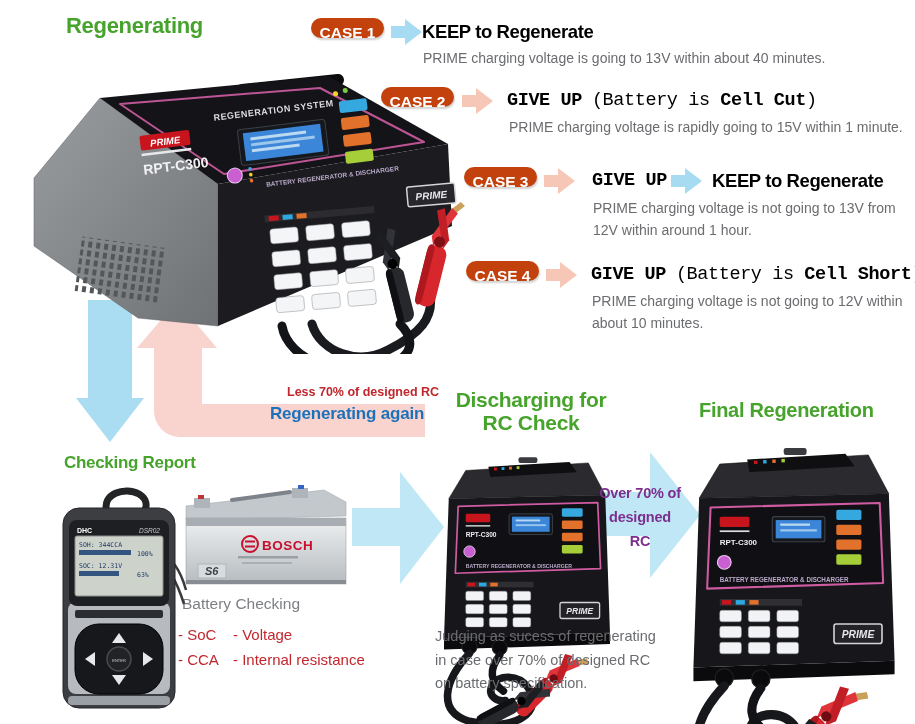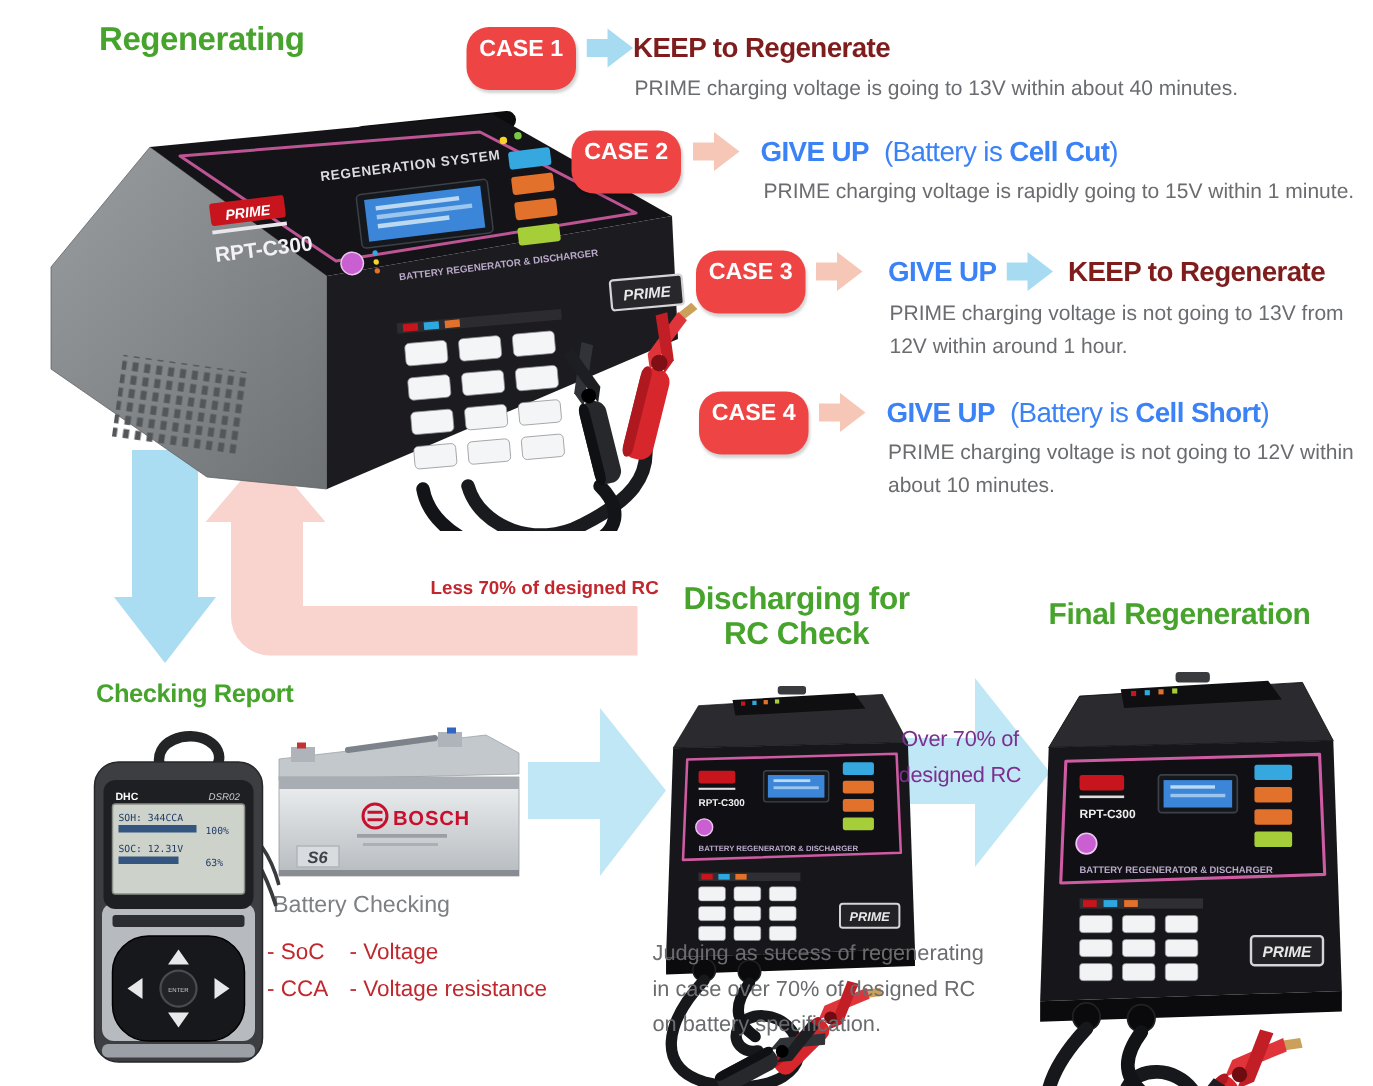--- a/index.html
+++ b/index.html
@@ -1,43 +1,43 @@
 <!DOCTYPE html>
 <html><head>
 <meta charset="utf-8">
 <style>
   html,body{margin:0;padding:0;background:#fff;font-family:"Liberation Sans",sans-serif;}
   .canvas{position:relative;width:915px;height:724px;background:#fff;overflow:hidden;}
   .abs{position:absolute;}
   svg.abs{display:block;}
   
   .green-title{color:#46a32b;font-weight:bold;letter-spacing:-0.3px;white-space:nowrap;}
-  .pill{background:#ef4444;color:#fff;font-weight:bold;font-size:15.5px;width:73px;height:42px;
+  .pill{background:#c2410c;color:#fff;font-weight:bold;font-size:15.5px;width:73px;height:20px;
         line-height:29px;text-align:center;border-radius:15px;box-shadow:1px 2px 2px rgba(0,0,0,.18);z-index:5;}
   .head{font-weight:bold;font-size:18.5px;letter-spacing:-0.4px;white-space:nowrap;z-index:5;}
-  .blue{color:#7f1d1d;}
-  .red{color:#3b82f6;}
+  .blue{color:#000000;}
+  .red{color:#000000;font-family:Liberation Mono, monospace;}
   .note{font-weight:normal;}
   .note b{font-weight:bold;}
   .sp{display:inline-block;width:10px;}
   .desc{font-size:14px;color:#6b6c6f;line-height:22px;white-space:nowrap;z-index:5;}
   .z1{z-index:1;} .z2{z-index:2;} .z3{z-index:3;} .z5{z-index:5;}
   
   .t-regenerating{left:66px;top:13px;font-size:22px;}
   .c1-pill{left:311px;top:18px;} .c1-arrow{left:391px;top:17px;} .c1-result{left:422px;top:21px;} .c1-desc{left:423px;top:47px;}
   .c2-pill{left:381px;top:87px;} .c2-arrow{left:462px;top:86px;} .c2-result{left:507px;top:90px;} .c2-desc{left:509px;top:116px;}
   .c3-pill{left:464px;top:167px;} .c3-arrow{left:544px;top:166px;} .c3-result{left:592px;top:170px;}
   .c3-arrow2{left:671px;top:166px;} .c3-result2{left:712px;top:170px;} .c3-desc{left:593px;top:197px;}
   .c4-pill{left:466px;top:261px;} .c4-arrow{left:546px;top:260px;} .c4-result{left:591px;top:264px;text-align:right;} .c4-desc{left:592px;top:290px;}
   .t-less{left:287px;top:385px;font-size:12.5px;font-weight:bold;color:#c1272d;white-space:nowrap;z-index:4;}
   .t-again{left:270px;top:404px;font-size:17px;font-weight:bold;color:#1b72bb;letter-spacing:-0.2px;white-space:nowrap;z-index:4;}
   .t-checking{left:64px;top:453px;font-size:17px;}
   .t-discharging{left:450px;top:388px;width:162px;text-align:center;font-size:21px;line-height:23px;}
   .t-final{left:699px;top:399px;font-size:20px;}
-  .t-over{left:598px;top:481px;width:84px;text-align:center;font-size:14.5px;font-weight:normal;
+  .t-over{left:598px;top:481px;width:84px;text-align:center;font-size:14.5px;font-weight:bold;
           color:#7c2f8f;line-height:24px;letter-spacing:-0.2px;z-index:4;}
   .t-battchk{left:182px;top:595px;font-size:15.5px;color:#7d7f82;white-space:nowrap;}
   .redlist{font-size:15px;color:#c1272d;white-space:nowrap;z-index:4;}
   .t-soc{left:178px;top:626px;} .t-volt{left:233px;top:626px;}
   .t-cca{left:178px;top:651px;} .t-ir{left:233px;top:651px;}
   .t-judging{left:435px;top:625px;font-size:14.5px;color:#6b6c6f;line-height:23.5px;white-space:nowrap;z-index:4;}
   
   .dev-a{left:20px;top:74px;}
   .arrow-down{left:58px;top:296px;} .arrow-loop{left:60px;top:296px;}
   .arrow-mid{left:352px;top:466px;} .arrow-over{left:595px;top:444px;}
@@ -185,20 +185,21 @@
     </svg>
   <div class="abs head red c4-result">
     <span>GIVE UP</span><span class="sp"></span><span class="note"><span>(Battery is</span> <b>Cell Short</b><span>)</span></span>
   </div>
   <div class="abs desc c4-desc">
     <div>PRIME charging voltage is not going to 12V within</div>
       <div>about 10 minutes.</div>
   </div>
 
   <div class="abs t-less">Less 70% of designed RC</div>
+  <div class="abs t-again">Regenerating again</div>
 
   <div class="abs green-title t-checking z3">Checking Report</div>
   <div class="abs green-title t-discharging z3">
     <div>Discharging for</div>
       <div>RC Check</div>
   </div>
   <div class="abs green-title t-final z3">Final Regeneration</div>
   <div class="abs t-over">
     <div>Over 70% of</div>
       <div>designed RC</div>
@@ -329,21 +330,21 @@
     <use href="#sym-regen"></use>
   </svg>
   <svg class="abs dev-c z2" width="240" height="343" viewBox="0 0 210 300">
     <use href="#sym-regen"></use>
   </svg>
 
   <div class="abs t-battchk">Battery Checking</div>
   <div class="abs redlist t-soc">- SoC</div>
   <div class="abs redlist t-volt">- Voltage</div>
   <div class="abs redlist t-cca">- CCA</div>
-  <div class="abs redlist t-ir">- Voltage resistance</div>
+  <div class="abs redlist t-ir">- Internal resistance</div>
 
   <div class="abs t-judging">
     <div>Judging as sucess of regenerating</div>
     <div>in case over 70% of designed RC</div>
     <div>on battery specification.</div>
   </div>
 
 </div>
 
 </body></html>

